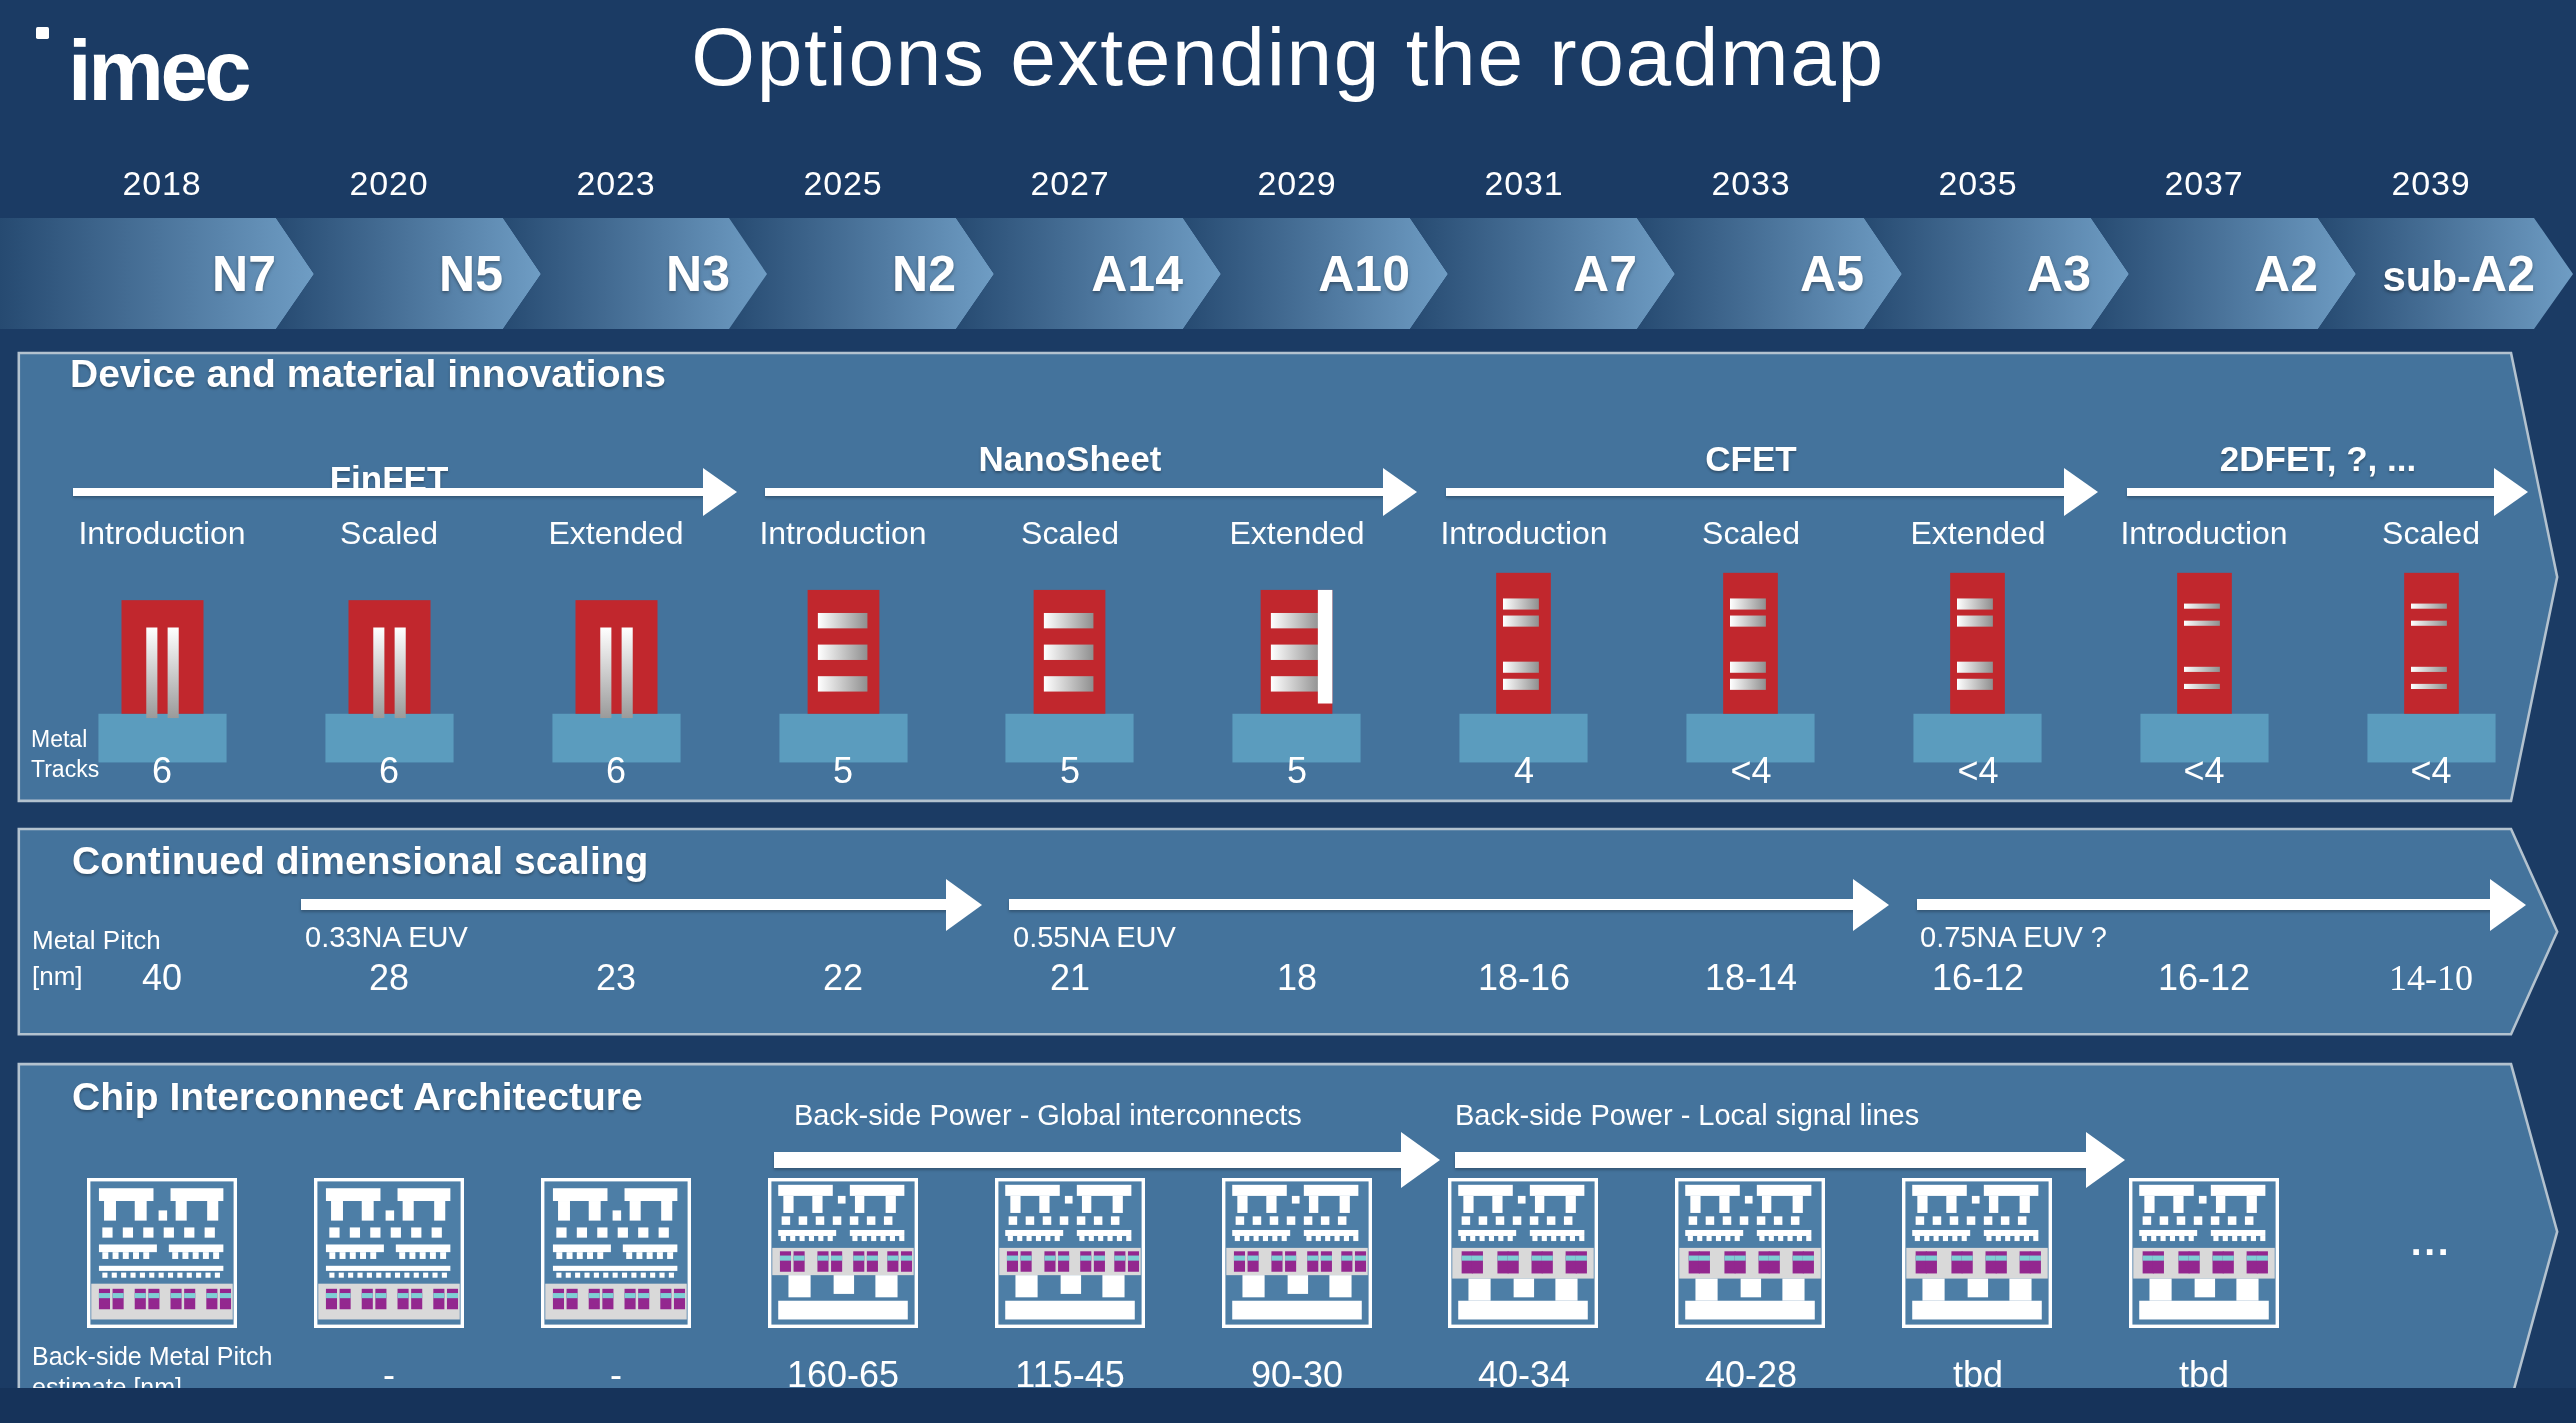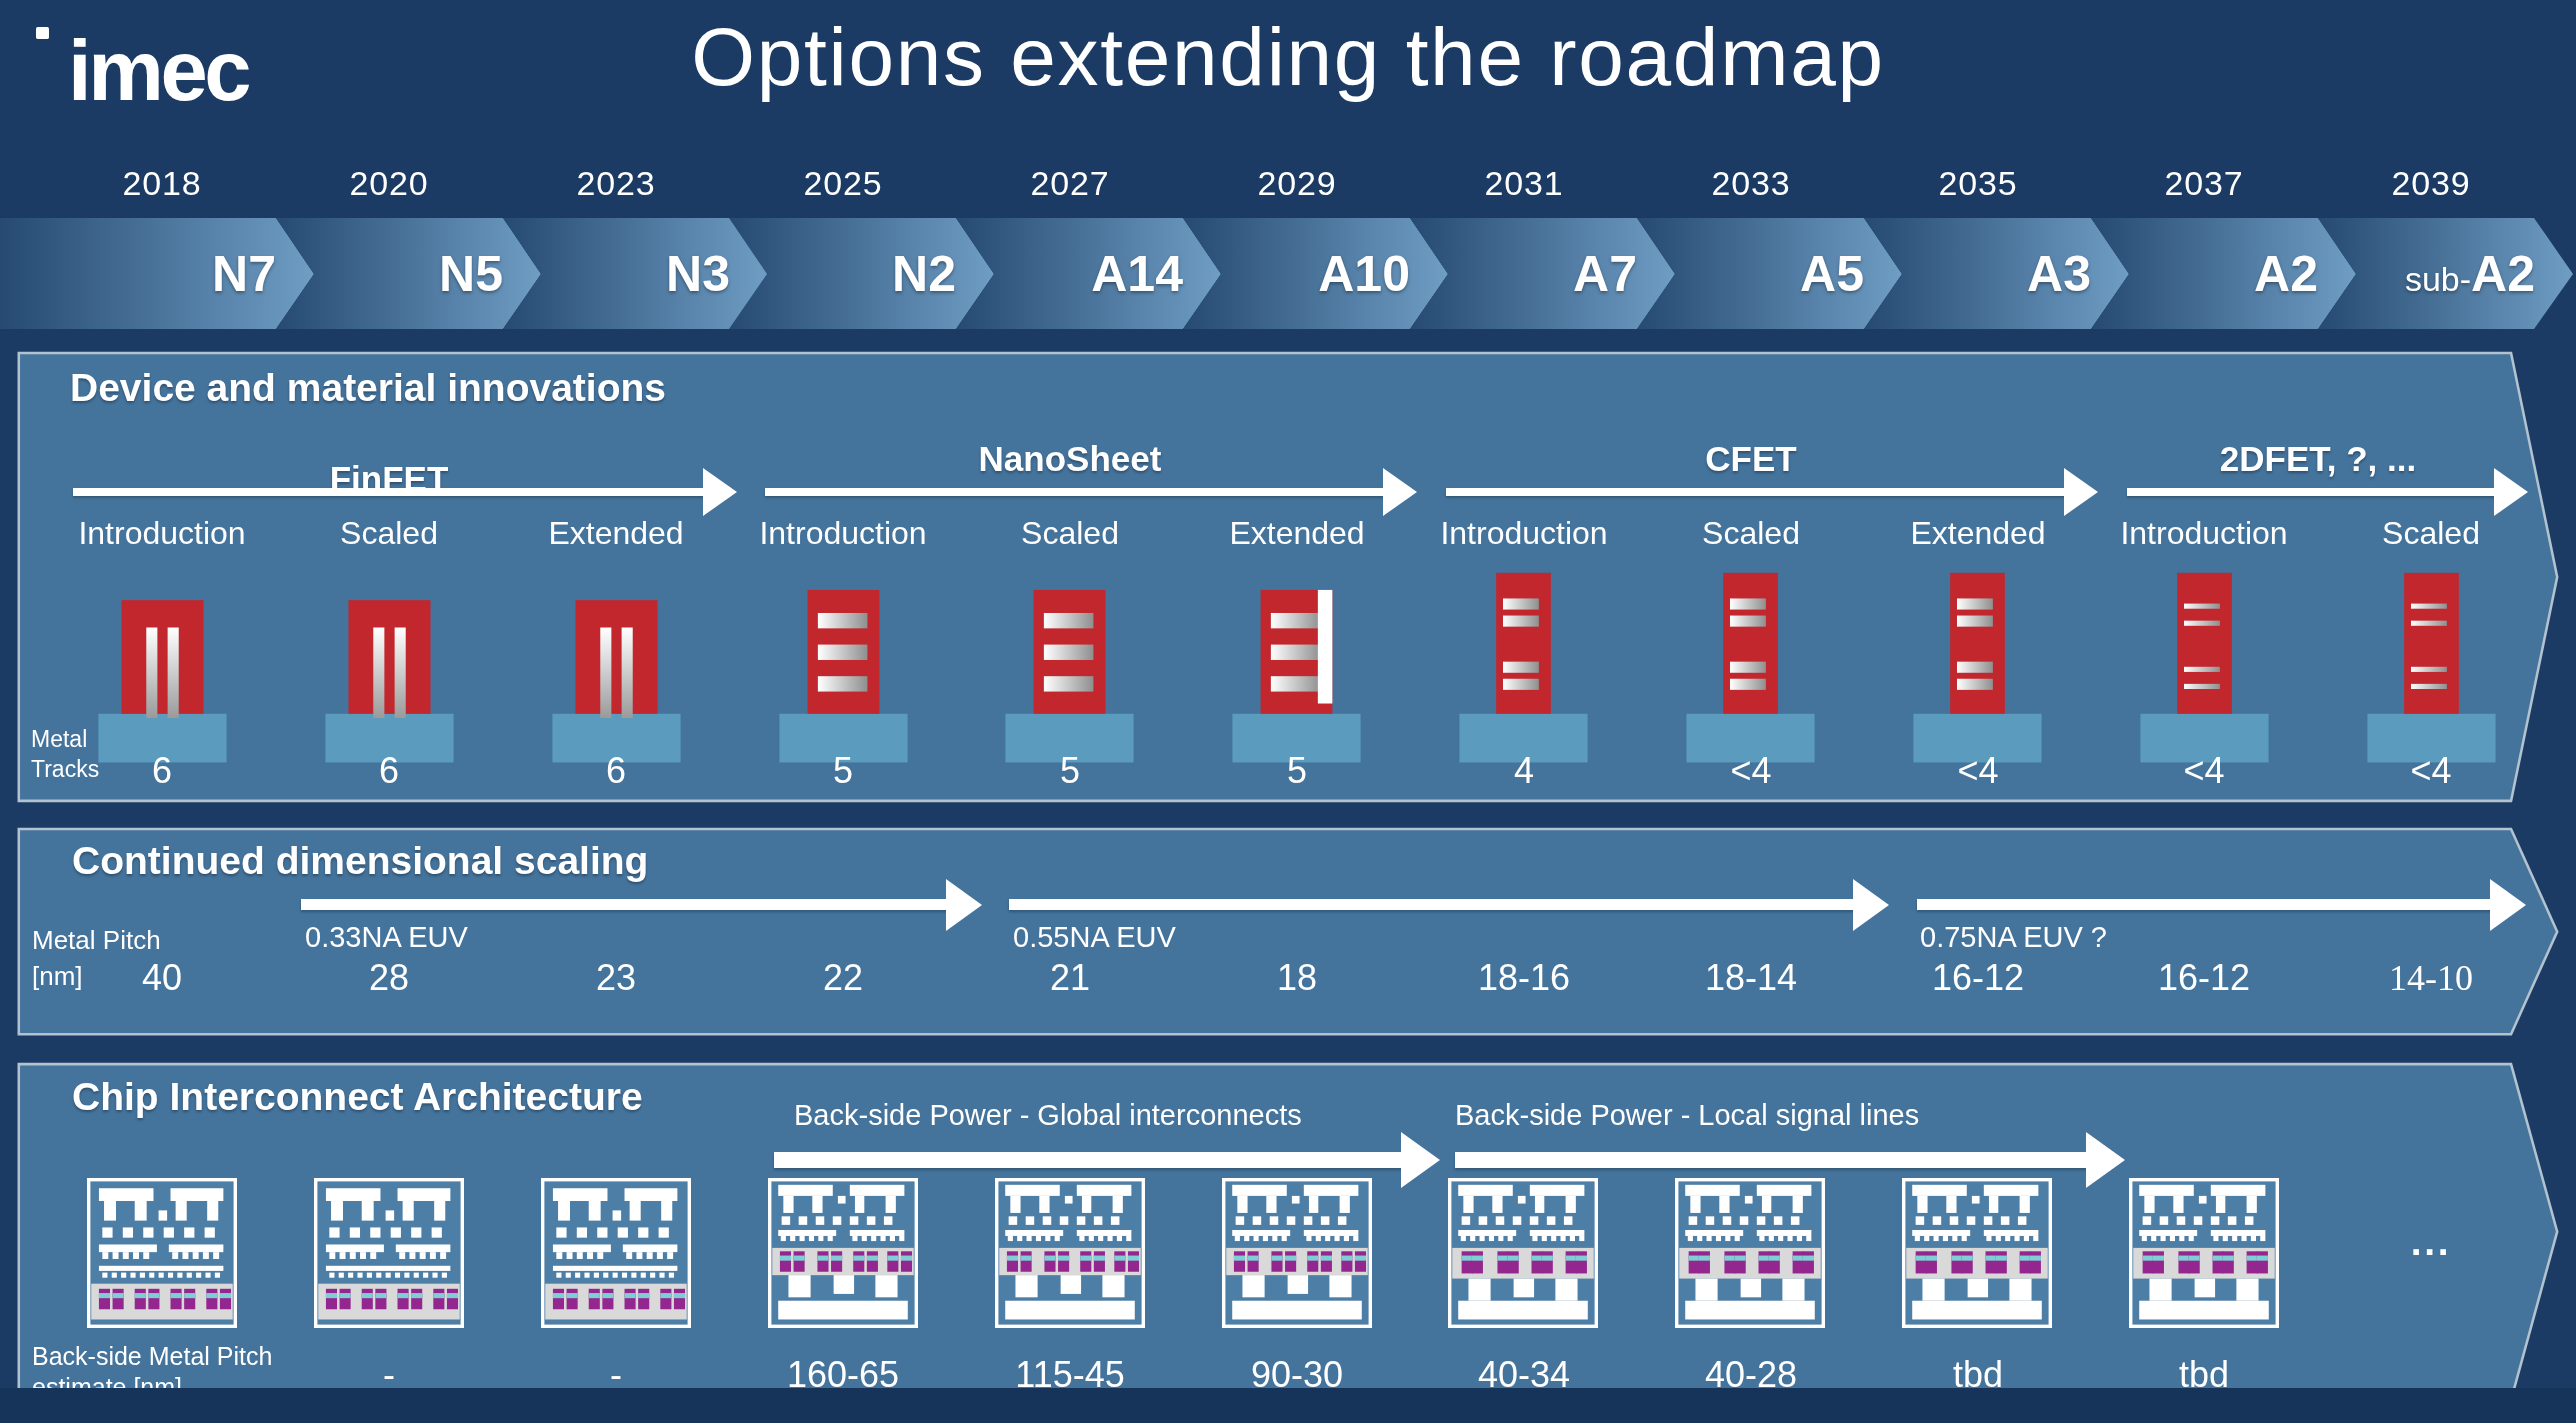--- a/index.html
+++ b/index.html
@@ -7,21 +7,21 @@
           font-family:"Liberation Sans",sans-serif;color:#fff;}
   .logo{position:absolute;left:68px;top:22px;font-size:85px;font-weight:700;letter-spacing:-3.4px;color:#fff;}
   .logo-dot{position:absolute;left:36px;top:27px;width:13px;height:12px;background:#fff;border-radius:1.7px;}
   .title{position:absolute;left:50%;top:10.3px;transform:translateX(-50%);margin:0;
          font-size:82px;font-weight:300;letter-spacing:1.7px;white-space:nowrap;}
   .year{position:absolute;top:164px;width:188px;margin-left:-94px;text-align:center;
         font-size:34px;font-weight:300;letter-spacing:0.9px;}
   .chev{position:absolute;top:218px;height:111px;background:linear-gradient(90deg,#264a71 0%,#6f9dc4 100%);
         display:flex;align-items:center;justify-content:flex-end;}
   .chev-label{font-size:50px;font-weight:700;text-shadow:0 1.7px 3.4px rgba(0,0,0,.35);white-space:nowrap;}
-  .chev-prefix{font-size:34px;font-weight:400;}
+  .chev-prefix{font-size:42px;font-weight:700;}
   .panels{position:absolute;left:0;top:0;}
   .sec-title{position:absolute;font-size:39px;font-weight:700;text-shadow:0 1.7px 2.6px rgba(0,0,0,.3);white-space:nowrap;}
   .group-header{position:absolute;transform:translateX(-50%);font-size:35px;font-weight:700;
                 text-shadow:0 1.7px 2.6px rgba(0,0,0,.3);white-space:nowrap;}
   .phase{position:absolute;transform:translateX(-50%);font-size:32px;font-weight:300;white-space:nowrap;}
   .cell-val{position:absolute;transform:translateX(-50%);font-size:36px;font-weight:300;white-space:nowrap;}
   .row-label{position:absolute;font-size:23px;font-weight:300;white-space:nowrap;}
   .row-label2{position:absolute;font-size:26px;font-weight:300;white-space:nowrap;}
   .litho-label,.bsp-label{position:absolute;font-size:29px;font-weight:300;white-space:nowrap;}
   .arrow{position:absolute;}
@@ -98,21 +98,21 @@
         <div class="chev-label"><div class="chev-prefix" style="display: inline;">sub-</div><span>A2</span></div>
       </div>
     </div>
 
   <svg class="panels" width="2576" height="1424" viewBox="0 0 3014 1666">
     <polygon points="22,413 2938,413 2992,675 2938,937 22,937" fill="#44739c" stroke="#b3c2cf" stroke-width="3"></polygon>
     <polygon points="22,970 2938,970 2992,1090 2938,1210 22,1210" fill="#44739c" stroke="#b3c2cf" stroke-width="3"></polygon>
     <polygon points="22,1245 2938,1245 2992,1441 2938,1638 22,1638" fill="#44739c" stroke="#b3c2cf" stroke-width="3"></polygon>
   </svg>
 
-  <div class="sec-title" style="left:70px;top:366px">Device and material innovations</div>
+  <div class="sec-title" style="left:70px;top:352px">Device and material innovations</div>
   <div class="row-label" style="left:31px;top:726px">Metal</div>
   <div class="row-label" style="left:31px;top:756px">Tracks</div>
   <div id="s1">
       <div class="group-header" style="left: 389px; top: 439px; margin-top: 20px;">FinFET</div>
       <div class="arrow" style="left: 73px; top: 468px; width: 664px; height: 48px;">
         <div class="arrow-bar" style="left: 0px; right: 31px; top: 19.7px; height: 8.5px;"></div>
         <div class="arrow-head" style="right: 0px; border-top: 24px solid transparent; border-bottom: 24px solid transparent; border-left: 34px solid rgb(255, 255, 255);"></div>
       </div>
       <div class="group-header" style="left: 1070px; top: 439px;">NanoSheet</div>
       <div class="arrow" style="left: 765px; top: 468px; width: 652px; height: 48px;">

